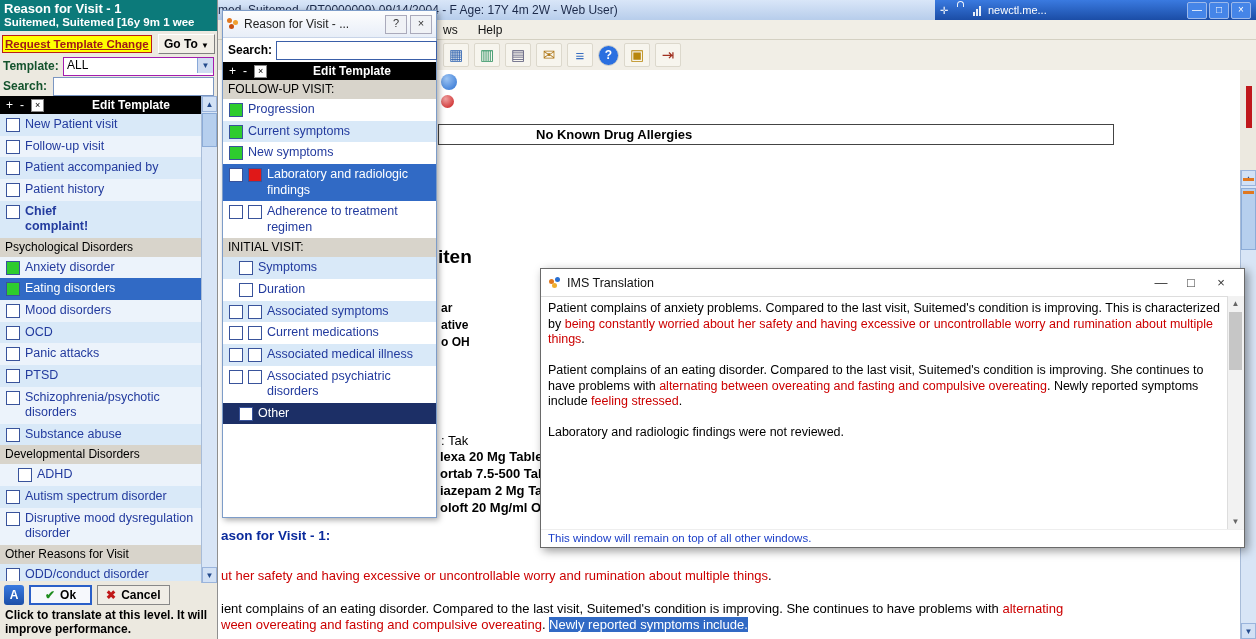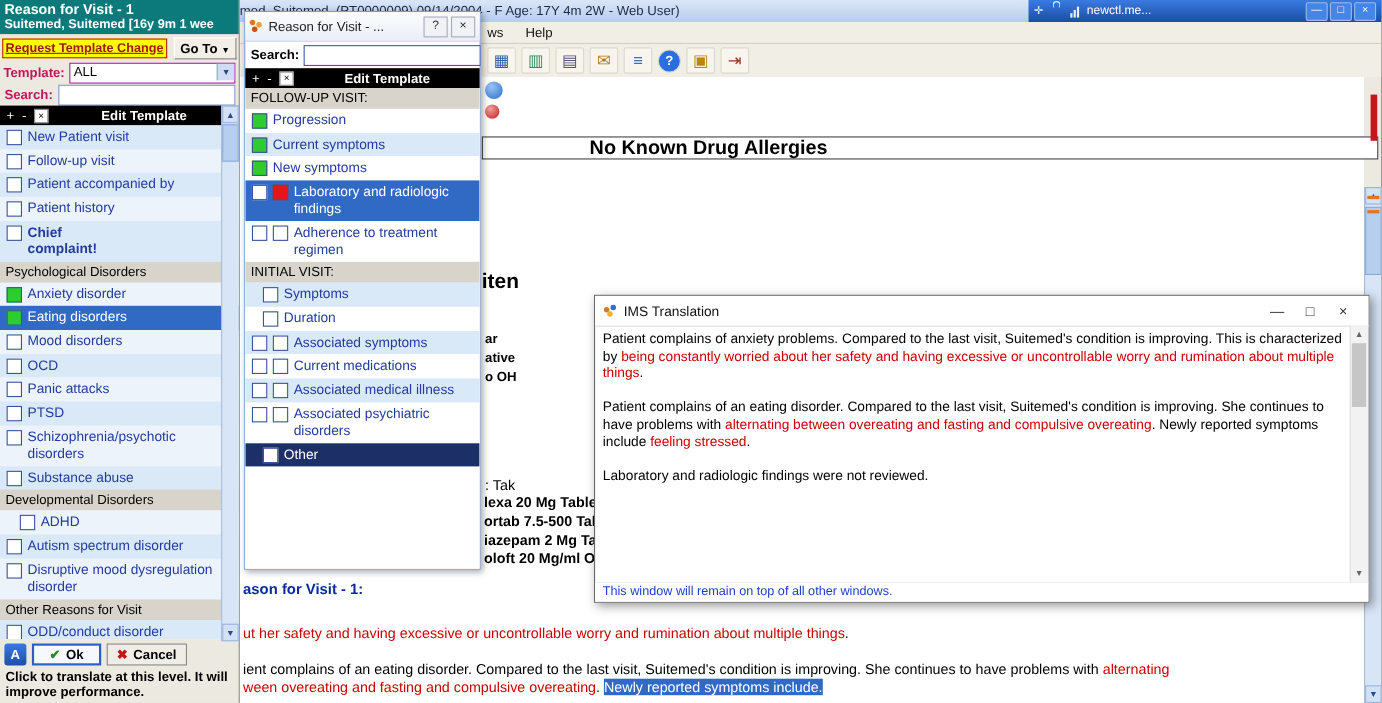--- a/index.html
+++ b/index.html
@@ -24,22 +24,22 @@
     color:#fff;font-size:10px;line-height:13px;text-align:center;margin-left:2px;}
   .menubar{left:218px;top:20px;width:1038px;height:20px;z-index:1;background:#f1eee6;
     border-bottom:1px solid #d4d0c2;display:flex;align-items:center;gap:20px;
     padding-left:225px;font-size:12px;color:#111;box-sizing:border-box;}
   .toolbar{left:218px;top:40px;width:1038px;height:30px;z-index:1;background:#f1eee6;
     display:flex;align-items:center;gap:5px;padding-left:225px;box-sizing:border-box;}
   .tbtn{width:24px;height:22px;display:flex;align-items:center;justify-content:center;
     font-size:15px;border:1px solid #dcd8cc;border-radius:2px;background:#f7f5ee;}
   .content{left:218px;top:70px;width:1022px;height:569px;background:#fff;z-index:1;}
   .ball{border-radius:50%;z-index:2;}
-  .allergy{left:438px;top:124px;width:815px;height:21px;z-index:2;background:#fff;
-    border:1px solid #444;font-weight:bold;font-size:18px;color:#000;
+  .allergy{left:438px;top:124px;width:676px;height:21px;z-index:2;background:#fff;
+    border:1px solid #444;font-weight:bold;font-size:13px;color:#000;
     display:flex;align-items:center;padding-left:97px;box-sizing:border-box;}
   .band{left:218px;top:150px;width:1022px;height:19px;z-index:2;
     background:linear-gradient(#cadef4,#9cc0e6);font-size:12px;font-weight:bold;color:#0a246a;}
   .band span{position:absolute;top:2px;}
   .u{text-decoration:underline;}
   .greensq{left:994px;top:3px;width:11px;height:11px;background:#27bd27;border:1px solid #1b7a1b;}
   .redbar{left:1246px;top:86px;width:6px;height:42px;background:#c0181c;z-index:2;}
   .mainscroll{left:1240px;top:170px;width:16px;height:469px;background:#d8e5f6;
     border-left:1px solid #a8bcd8;z-index:2;}
   .sc-arrow{position:absolute;left:0;width:15px;height:16px;background:#d2e1f5;border:1px solid #9ab4dc;
@@ -58,21 +58,21 @@
     border-right:1px solid #8f8f8f;display:flex;flex-direction:column;box-sizing:border-box;}
   .lp-head{height:31px;background:#0c7a7a;color:#fff;padding:1px 4px;box-sizing:border-box;}
   .lp-head .t1{font-size:13px;font-weight:bold;}
   .lp-head .t2{font-size:11.5px;font-weight:bold;white-space:nowrap;overflow:hidden;}
   .lp-row2{display:flex;align-items:center;gap:3px;padding:3px 2px;height:25px;box-sizing:border-box;}
   .req{background:#ffff00;color:#a01818;font-weight:bold;font-size:11.5px;
     text-decoration:underline;padding:2px 2px;border:1px solid #b91c1c;white-space:nowrap;}
   .goto{margin-left:auto;background:#f2efe7;border:1px solid #808080;border-top-color:#fff;
     border-left-color:#fff;font-weight:bold;font-size:12px;padding:2px 5px;white-space:nowrap;}
   .lp-frow{display:flex;align-items:center;gap:4px;padding:1px 3px;height:20px;box-sizing:border-box;}
-  .lp-frow .flabel{font-weight:bold;font-size:12px;color:#be185d;width:56px;text-align:center;}
+  .lp-frow .flabel{font-weight:bold;font-size:12px;color:#14532d;width:56px;}
   .ddl{flex:1;background:#fff;border:1px solid #a21caf;height:17px;font-size:12px;
     display:flex;align-items:flex-start;padding-left:3px;}
   .ddl .arrow{margin-left:auto;width:15px;height:15px;background:#cfdcf2;border-left:1px solid #88a8d8;
     font-size:8px;color:#234a8c;text-align:center;line-height:15px;}
   .si{flex:1;height:15px;border:1px solid #7a96c2;font-size:12px;font-family:"Liberation Sans",sans-serif;}
   .blackbar{background:#000;color:#fff;display:flex;align-items:center;gap:7px;height:18px;
     padding:0 6px;font-size:12px;flex:none;}
   .bb-glyph{font-size:12px;line-height:18px;}
   .bb-box{width:11px;height:11px;background:#fff;color:#000;font-size:9px;line-height:11px;
     text-align:center;border:1px solid #888;}

